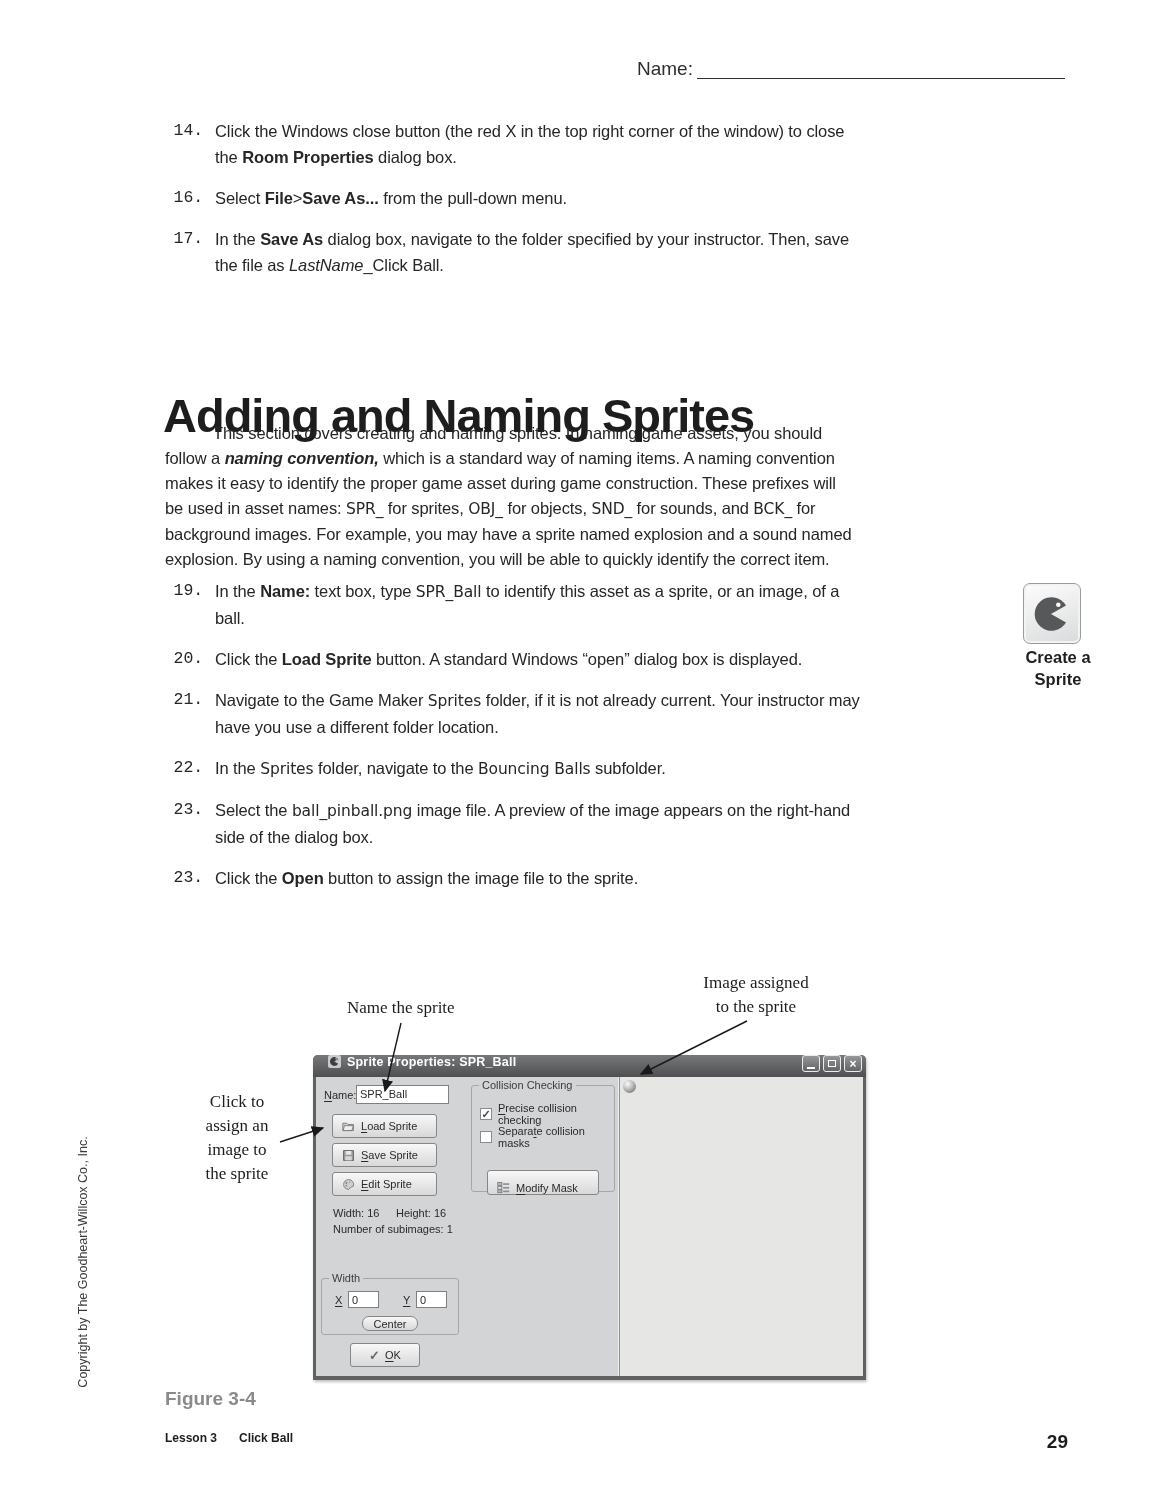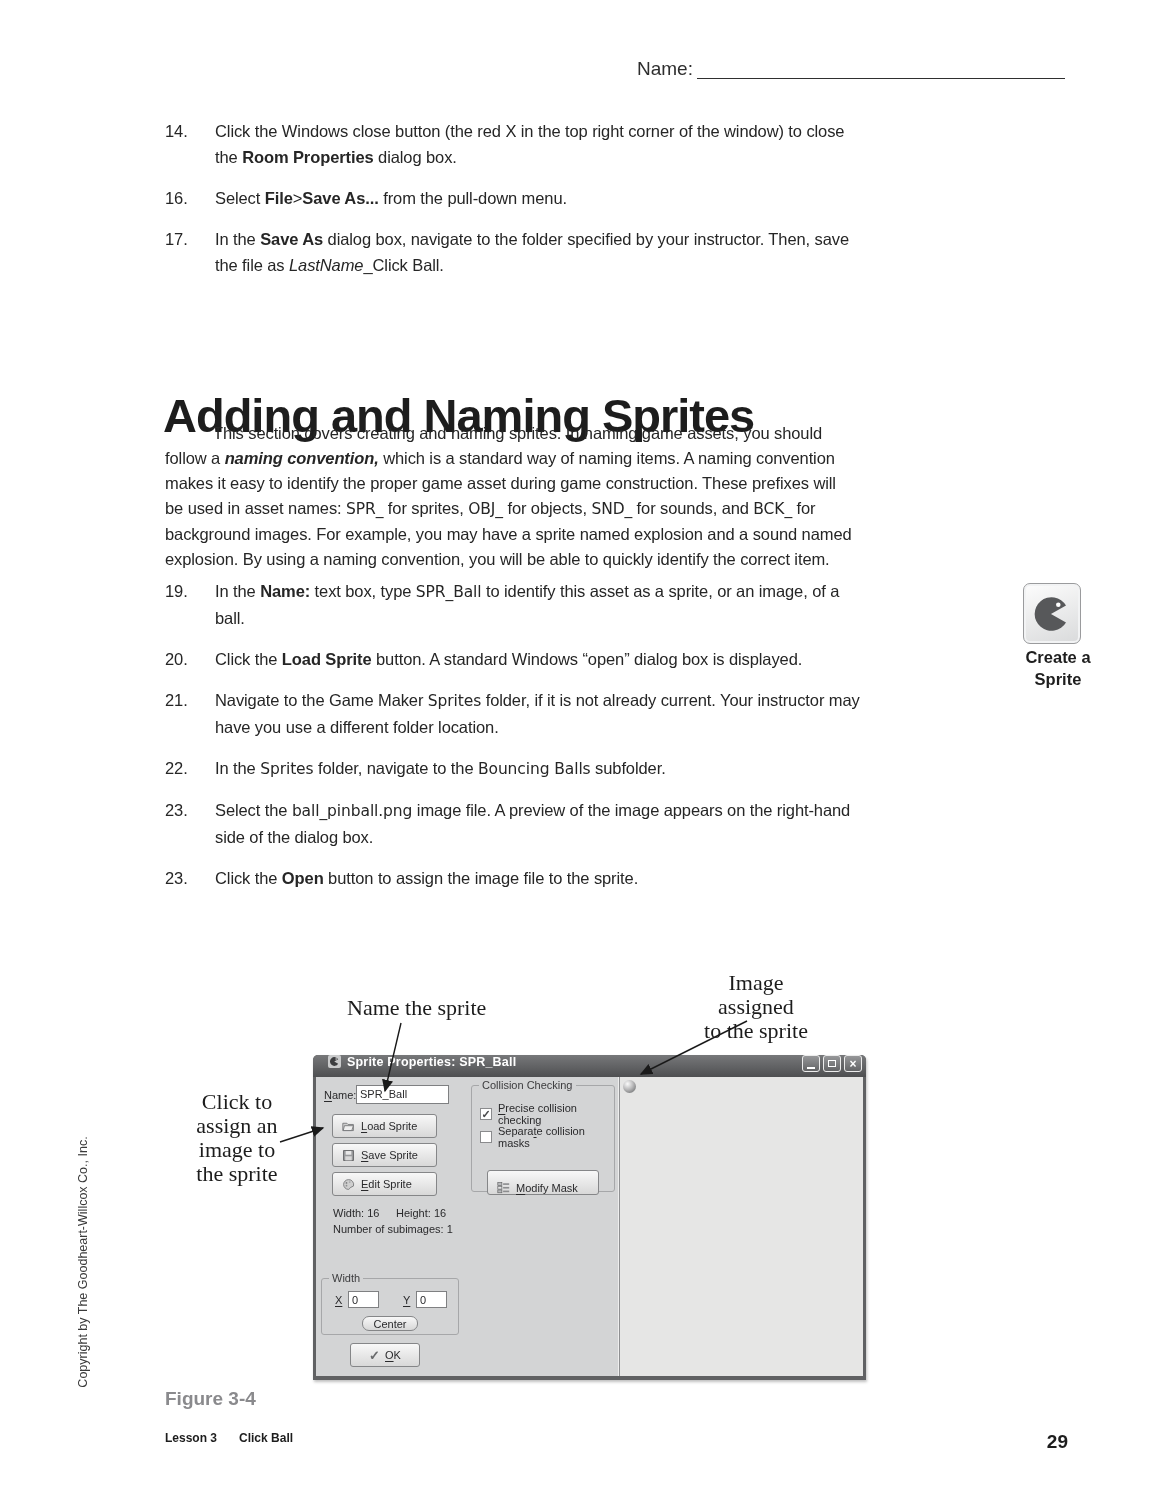--- a/index.html
+++ b/index.html
@@ -8,37 +8,37 @@
     font-family:"Liberation Sans",sans-serif;color:#262626;overflow:hidden;
   }
   
   .name-line-label{position:absolute;left:637px;top:58px;font-size:19px;color:#2e2e2e;}
   .name-blank{position:absolute;left:697px;top:60px;width:368px;height:18px;border-bottom:1.6px solid #2f2f2f;}
   
   .steps{position:absolute;left:165px;width:845px;font-size:16.5px;line-height:26px;letter-spacing:-0.1px;}
   .steps-top{top:118px;}
   .steps-bottom{top:578px;}
   .step{display:flex;margin-bottom:15px;}
-  .num{width:38px;flex:none;text-align:left;padding-right:12px;}
+  .num{width:38px;flex:none;text-align:right;padding-right:12px;font-family:Liberation Mono, monospace;}
   .stext{flex:1;white-space:pre-wrap;}
   .seg-b{font-weight:bold;}
   .seg-i{font-style:italic;}
   .seg-bi{font-weight:bold;font-style:italic;}
   .seg-c{font-family:"DejaVu Sans",sans-serif;font-size:15.5px;}
   .seg-gb{font-weight:bold;color:#87888a;}
   
   .h1{position:absolute;left:163px;top:388px;font-size:47px;font-weight:700;letter-spacing:-1px;color:#1d1d1d;font-family:"Liberation Sans",sans-serif;}
   .intro{position:absolute;left:165px;top:421px;width:845px;font-size:16.5px;line-height:25px;letter-spacing:-0.1px;white-space:pre-wrap;text-indent:48px;}
   
   .cs-btn{position:absolute;left:1023px;top:583px;width:56px;height:59px;border:1px solid #9a9b9d;border-radius:7px;
     background:linear-gradient(160deg,#fdfdfd,#d9dadb);box-shadow:inset 0 0 0 2px #f2f3f4;display:flex;align-items:center;justify-content:center;}
   .cs-btn svg{width:42px;height:42px;}
   .cs-label{position:absolute;left:1013px;top:646px;width:90px;text-align:center;font-size:16.5px;font-weight:bold;line-height:22px;color:#1e1e1e;}
   
-  .ann{position:absolute;font-family:"Liberation Serif","DejaVu Serif",serif;font-size:22px;color:#1c1c1c;line-height:24px;}
+  .ann{position:absolute;font-family:"Liberation Serif","DejaVu Serif",serif;font-size:17px;color:#1c1c1c;line-height:24px;}
   .ann-name{left:347px;top:996px;}
   .ann-image{left:696px;top:971px;width:120px;text-align:center;}
   .ann-click{left:196px;top:1090px;width:82px;text-align:center;}
   .arrows{position:absolute;left:0;top:0;pointer-events:none;}
   .arrows line{stroke:#1a1a1a;stroke-width:1.4px;}
   
   .dialog{position:absolute;left:313px;top:1055px;width:553px;height:325px;background:#606163;border-radius:5px 5px 0 0;
     box-sizing:border-box;padding:0 3px 4px 3px;box-shadow:1px 2px 3px rgba(0,0,0,0.25);}
   .titlebar{height:22px;display:flex;align-items:flex-start;background:linear-gradient(#77787a,#4e4f51);margin:0 -3px;border-radius:5px 5px 0 0;padding:0 4px 0 15px;}
   .t-icon{width:13px;height:13px;border-radius:2px;background:#c9cacb;display:flex;align-items:center;justify-content:center;flex:none;}

